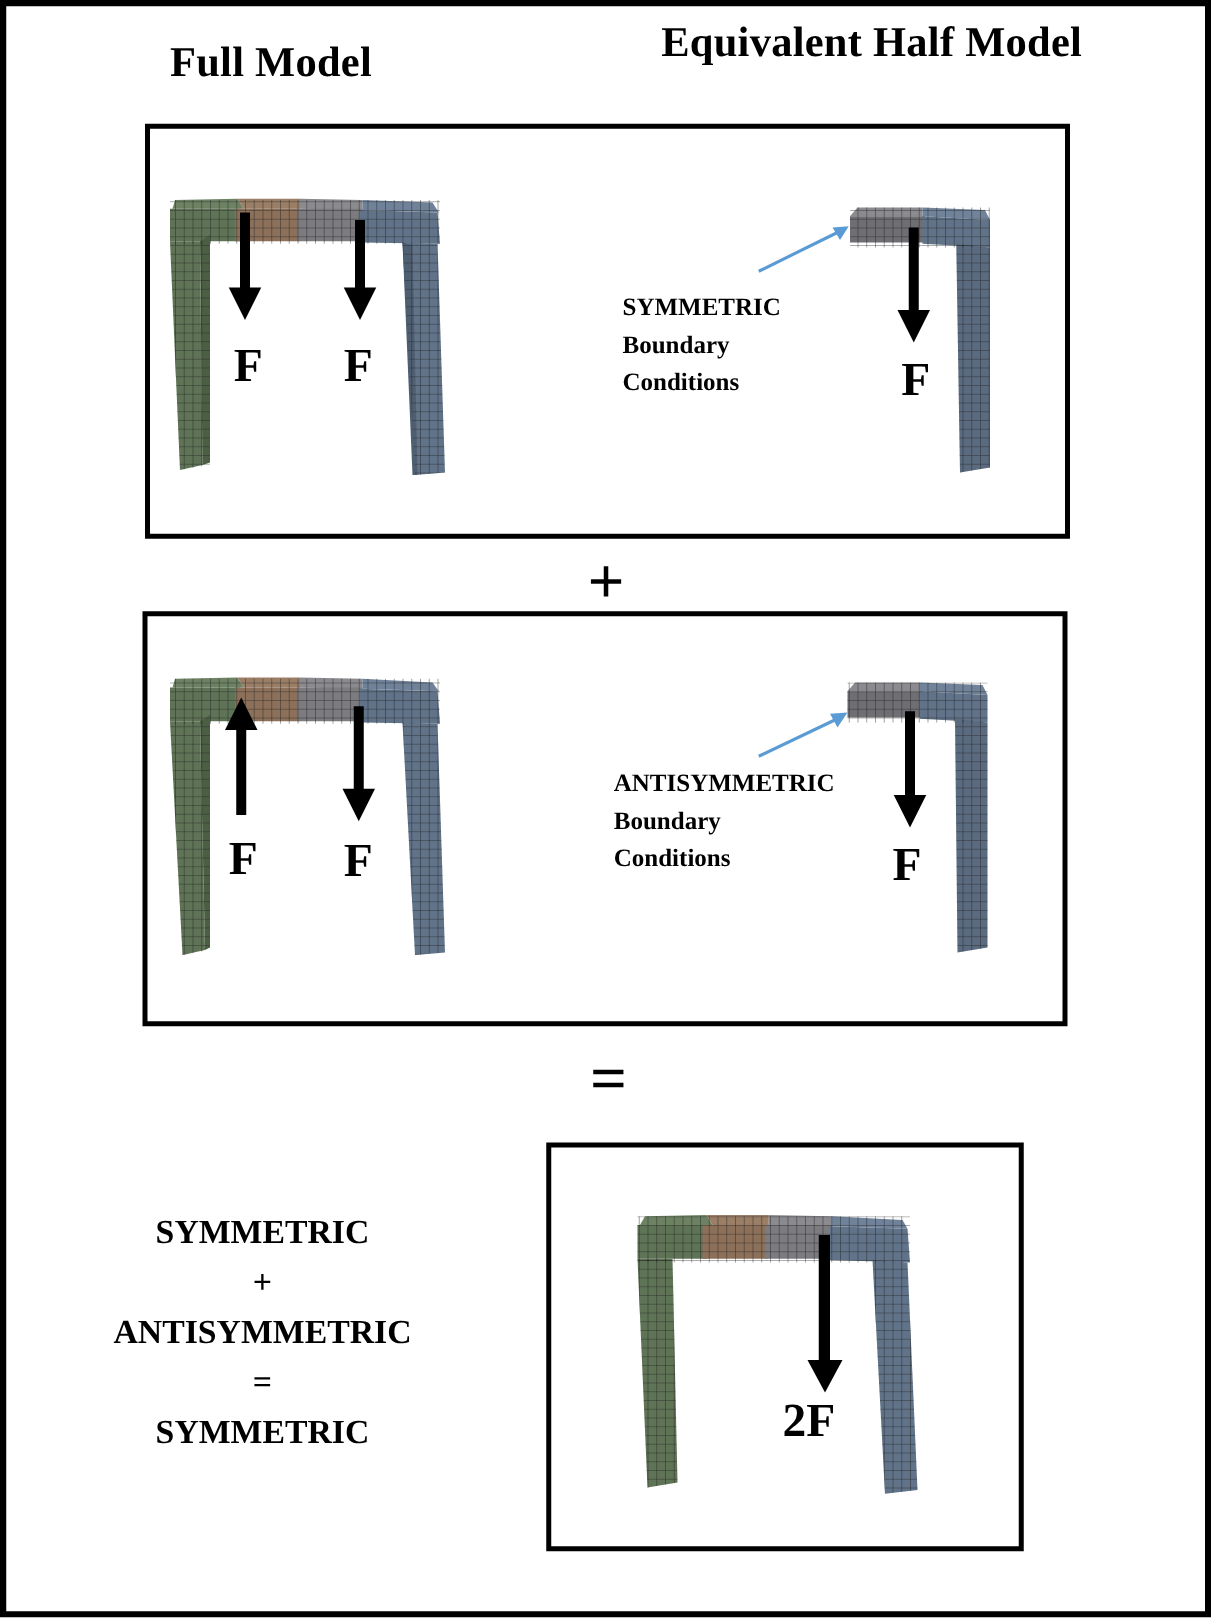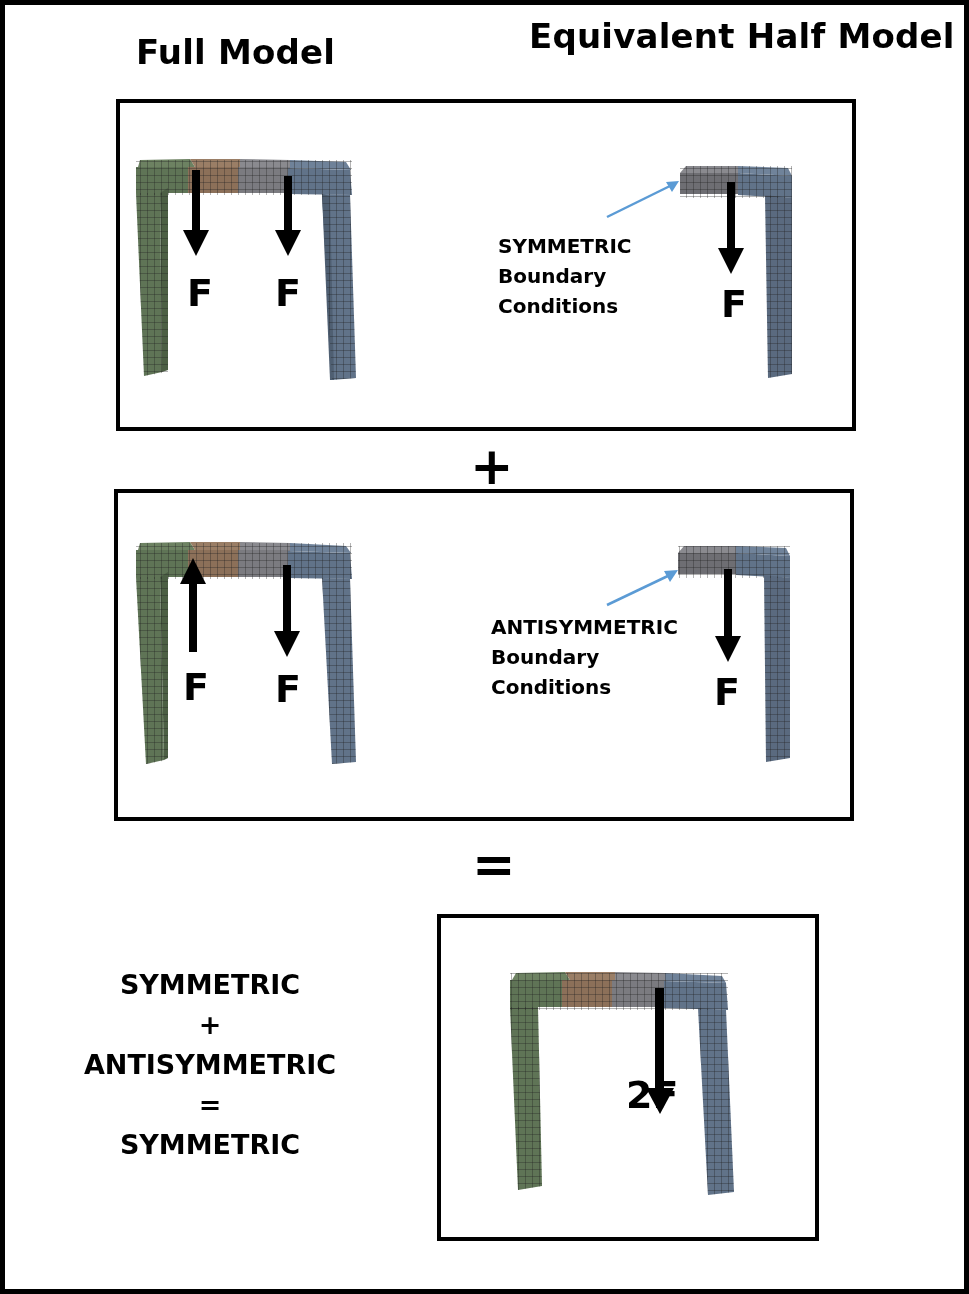--- a/index.html
+++ b/index.html
@@ -129,40 +129,40 @@
     <polygon points="698,1008 726,1010 734,1192 708,1195" fill="url(#mesh)"></polygon>
     <rect x="655" y="988" width="9" height="102" fill="#000"></rect>
     <polygon points="646,1088 674,1088 660,1114" fill="#000"></polygon>
   </g>
 </svg>
 
 <div class="box" style="left:116px;top:99px;width:740px;height:332px;"></div>
 <div class="box" style="left:114px;top:489px;width:740px;height:332px;"></div>
 <div class="box" style="left:437px;top:914px;width:382px;height:327px;"></div>
 
-<style>svg{z-index:2;} .box{z-index:1;} .lbl,.force,.op,.eq,.heading{z-index:3;}</style>
+<style>svg{z-index:2;} .box{z-index:1;} .lbl,.force,.op,.eq,.heading{z-index:3;font-family:Liberation Serif, serif;}</style>
 
 <div class="op" style="left:470px;top:440px;">+</div>
 <div class="op" style="left:472px;top:838px;">=</div>
 
 <div class="force" style="left:187px;top:273px;">F</div>
 <div class="force" style="left:275px;top:273px;">F</div>
 <div class="lbl" style="left:498px;top:231px;">SYMMETRIC</div>
 <div class="lbl" style="left:498px;top:261px;">Boundary</div>
 <div class="lbl" style="left:498px;top:291px;">Conditions</div>
 <div class="force" style="left:721px;top:284px;">F</div>
 
 <div class="force" style="left:183px;top:667px;">F</div>
 <div class="force" style="left:275px;top:669px;">F</div>
 <div class="lbl" style="left:491px;top:612px;">ANTISYMMETRIC</div>
 <div class="lbl" style="left:491px;top:642px;">Boundary</div>
 <div class="lbl" style="left:491px;top:672px;">Conditions</div>
 <div class="force" style="left:714px;top:672px;">F</div>
 
-<div class="force" style="left:626px;top:1075px;">2F</div>
+<div class="force" style="left:626px;top:1117px;">2F</div>
 
 <div class="eq">
   <div>SYMMETRIC</div>
   <div>+</div>
   <div>ANTISYMMETRIC</div>
   <div>=</div>
   <div>SYMMETRIC</div>
 </div>
 
 </body></html>

